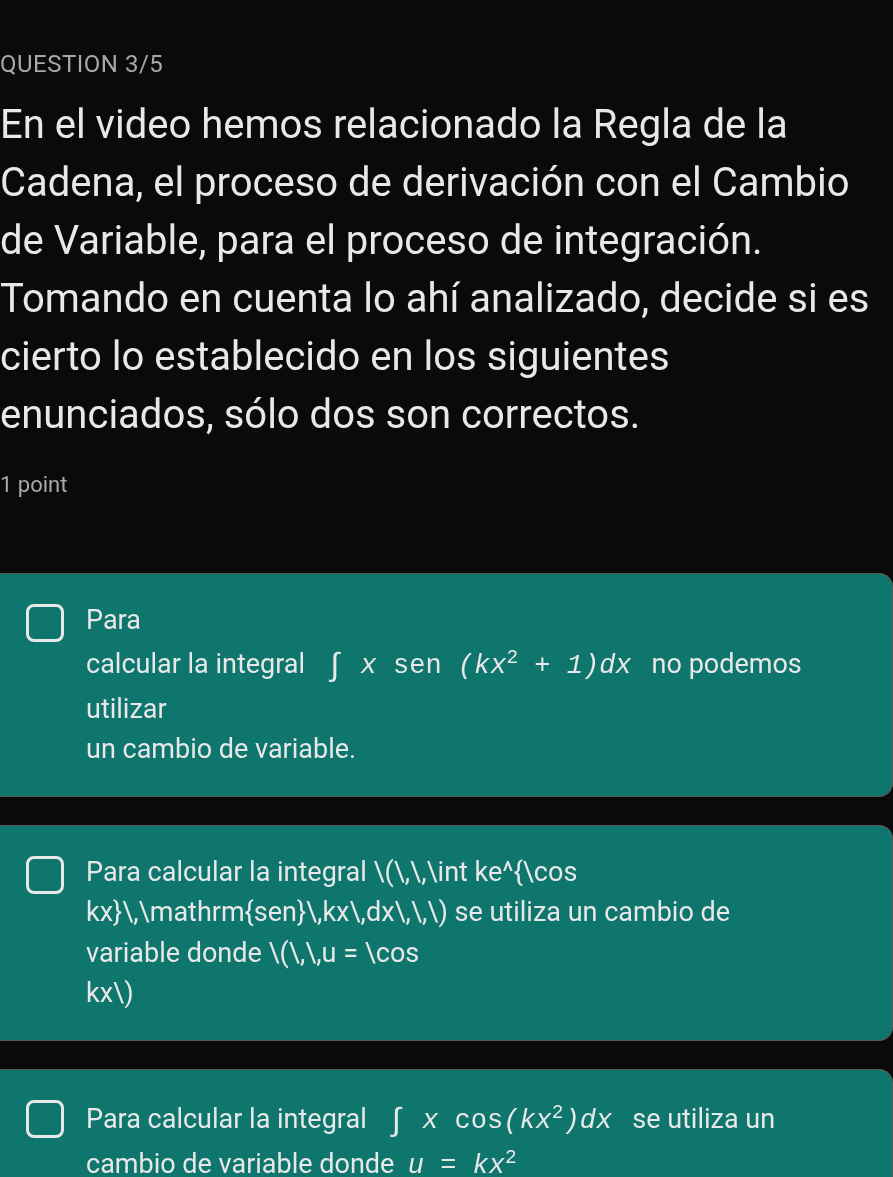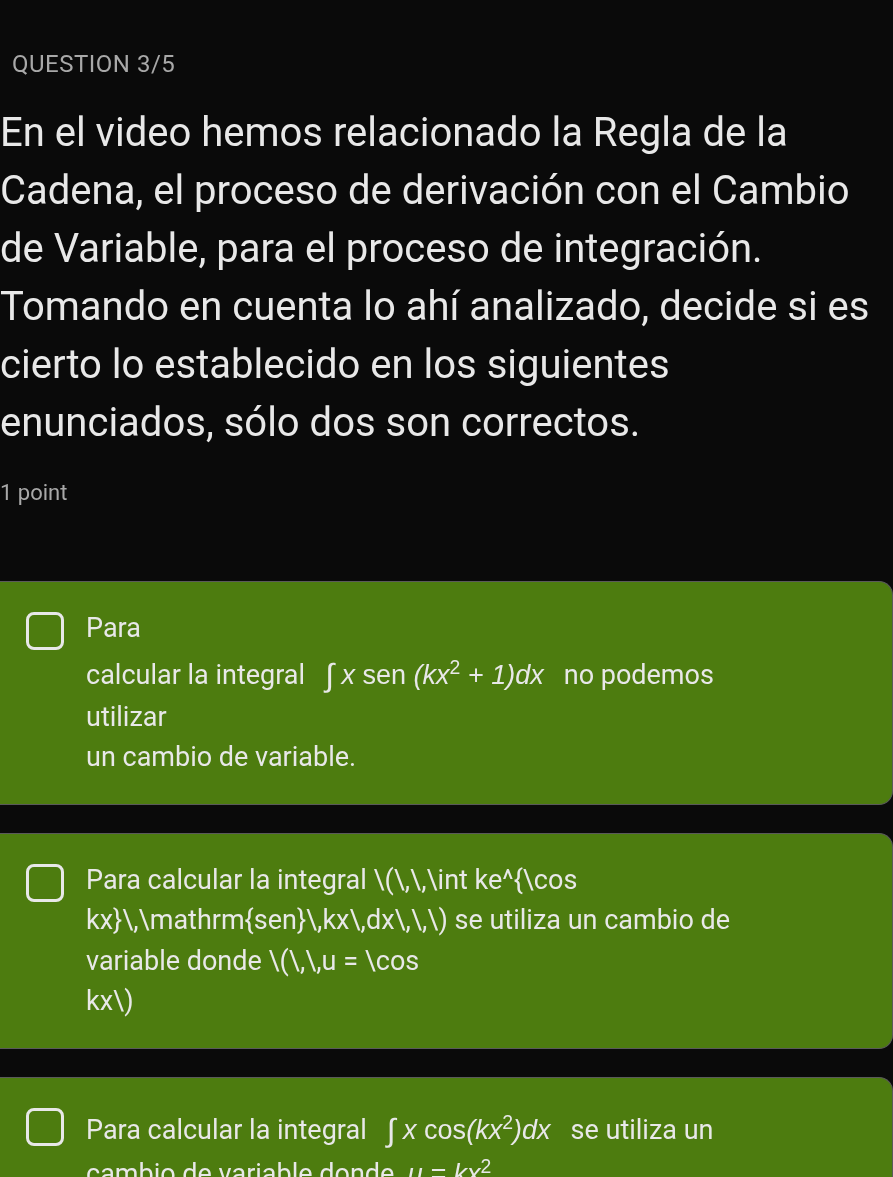--- a/index.html
+++ b/index.html
@@ -11,22 +11,22 @@
     min-height: 1177px;
     padding: 0;
   }
   .page {
     padding: 50px 0 20px 0;
   }
   .question-num {
     font-size: 24px;
     color: #a8a8a8;
     letter-spacing: 0.5px;
-    margin-bottom: 26px;
-    padding-left: 12px;
+    margin-bottom: 18px;
+    padding-left: 0;
   }
   .question-text {
     font-size: 40px;
     line-height: 1.45;
     color: #e8e8e8;
     margin-bottom: 28px;
     padding-right: 8px;
   }
   .points {
     font-size: 22px;
@@ -34,21 +34,21 @@
     margin-bottom: 76px;
   }
   .option {
     border: 1px solid #5a5a5a;
     border-radius: 14px;
     padding: 26px 20px 26px 26px;
     margin-bottom: 28px;
     display: flex;
     align-items: flex-start;
     gap: 22px;
-    background: #4d7c0f;
+    background: #0f766e;
     cursor: pointer;
     border-left: none;
     border-top-left-radius: 0;
     border-bottom-left-radius: 0;
     margin-left: 0;
   }
   .option:last-child { margin-bottom: 7px; }
   .checkbox {
     width: 38px;
     height: 38px;
@@ -56,21 +56,21 @@
     border-radius: 8px;
     flex-shrink: 0;
     margin-top: 4px;
   }
   .option-text {
     font-size: 27px;
     line-height: 1.5;
     color: #e8e8e8;
   }
   .math {
-    font-family: Liberation Sans, sans-serif;
+    font-family: Liberation Mono, monospace;
     font-style: italic;
   }
   .math .int {
     font-style: normal;
     font-size: 32px;
     position: relative;
     top: 2px;
   }
   .math .rm { font-style: normal; }
   .math sup { font-size: 0.72em; font-style: normal; }

